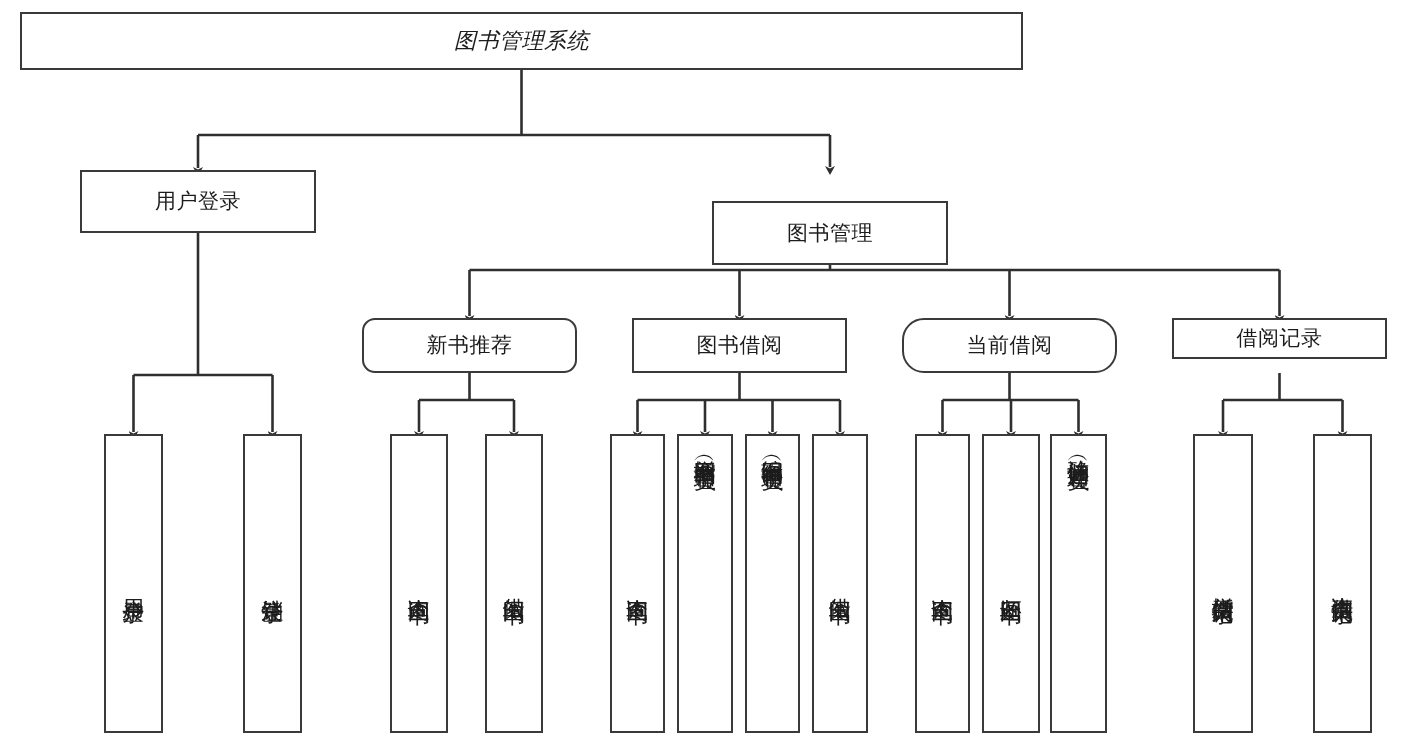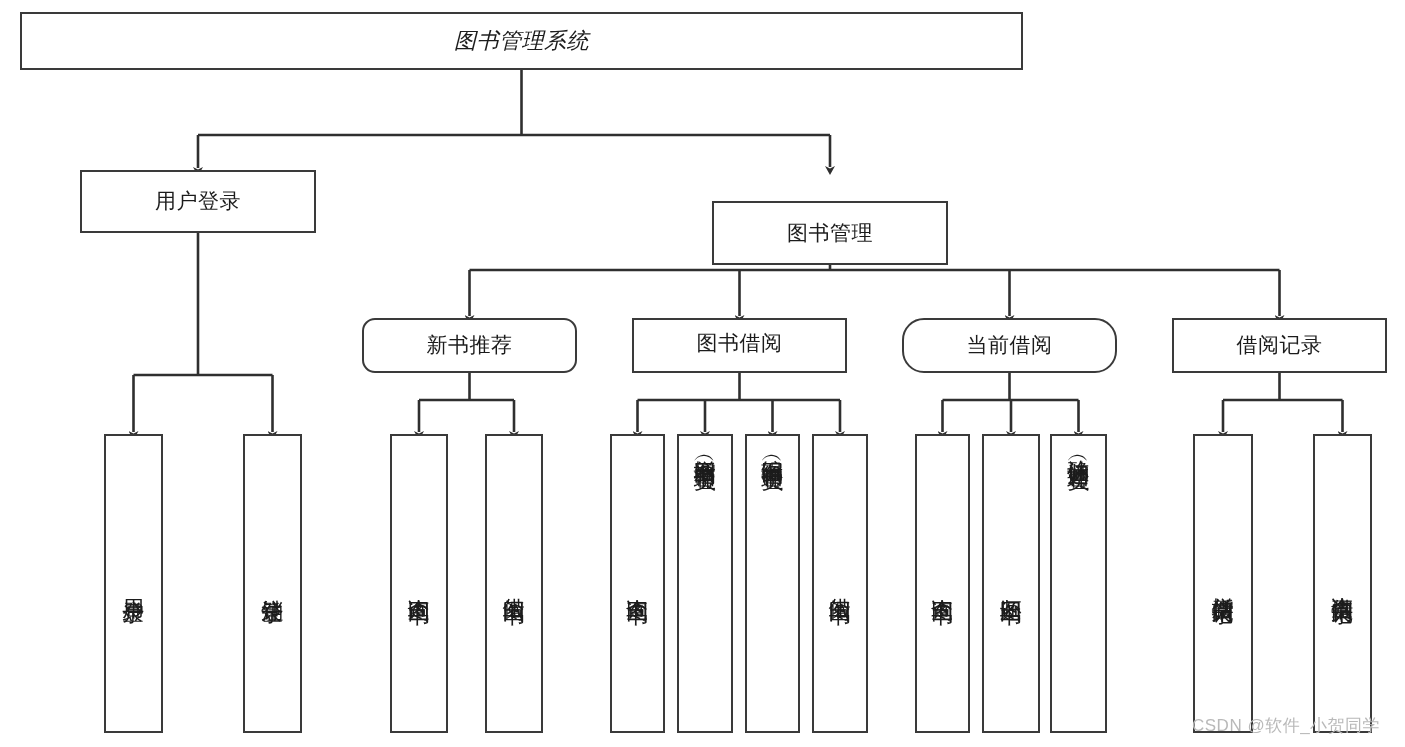--- a/index.html
+++ b/index.html
@@ -127,27 +127,27 @@
       </div>
       <div class="node horizontal" style="left: 80px; top: 170px; width: 236px; height: 63px; border-color: rgb(58, 58, 58); background: rgb(255, 255, 255);">
         <span class="node-label" style="color: rgb(28, 28, 28);">用户登录</span>
       </div>
       <div class="node horizontal" style="left: 712px; top: 169px; width: 236px; height: 64px; border-color: rgb(58, 58, 58); background: rgb(255, 255, 255); margin-top: 32px;">
         <span class="node-label" style="color: rgb(28, 28, 28);">图书管理</span>
       </div>
       <div class="node horizontal" style="left: 362px; top: 318px; width: 215px; height: 55px; border-color: rgb(58, 58, 58); background: rgb(255, 255, 255); border-radius: 13px;">
         <span class="node-label" style="color: rgb(28, 28, 28);">新书推荐</span>
       </div>
-      <div class="node horizontal" style="left: 632px; top: 318px; width: 215px; height: 55px; border-color: rgb(58, 58, 58); background: rgb(255, 255, 255); font-family: Liberation Mono, monospace;">
+      <div class="node horizontal" style="left: 632px; top: 318px; width: 215px; height: 55px; border-color: rgb(58, 58, 58); background: rgb(255, 255, 255);">
         <span class="node-label" style="color: rgb(28, 28, 28);">图书借阅</span>
       </div>
       <div class="node horizontal" style="left: 902px; top: 318px; width: 215px; height: 55px; border-color: rgb(58, 58, 58); background: rgb(255, 255, 255); border-radius: 22px;">
         <span class="node-label" style="color: rgb(28, 28, 28);">当前借阅</span>
       </div>
-      <div class="node horizontal" style="left: 1172px; top: 318px; width: 215px; height: 55px; border-color: rgb(58, 58, 58); background: rgb(255, 255, 255);">
+      <div class="node horizontal" style="left: 1172px; top: 318px; width: 215px; height: 41px; border-color: rgb(58, 58, 58); background: rgb(255, 255, 255);">
         <span class="node-label" style="color: rgb(28, 28, 28);">借阅记录</span>
       </div>
       <div class="node vertical centered" style="left: 104px; top: 434px; width: 59px; height: 299px; border-color: rgb(58, 58, 58); background: rgb(255, 255, 255);">
         <span class="node-label" style="color: rgb(28, 28, 28);">用户登录</span>
       </div>
       <div class="node vertical centered" style="left: 243px; top: 434px; width: 59px; height: 299px; border-color: rgb(58, 58, 58); background: rgb(255, 255, 255);">
         <span class="node-label" style="color: rgb(28, 28, 28);">注销登录</span>
       </div>
       <div class="node vertical centered" style="left: 390px; top: 434px; width: 58px; height: 299px; border-color: rgb(58, 58, 58); background: rgb(255, 255, 255);">
         <span class="node-label" style="color: rgb(28, 28, 28);">查询图书</span>
@@ -177,14 +177,13 @@
         <span class="node-label" style="color: rgb(28, 28, 28);">确认归还（管理员）</span>
       </div>
       <div class="node vertical centered" style="left: 1193px; top: 434px; width: 60px; height: 299px; border-color: rgb(58, 58, 58); background: rgb(255, 255, 255);">
         <span class="node-label" style="color: rgb(28, 28, 28);">新增借阅记录</span>
       </div>
       <div class="node vertical centered" style="left: 1313px; top: 434px; width: 59px; height: 299px; border-color: rgb(58, 58, 58); background: rgb(255, 255, 255);">
         <span class="node-label" style="color: rgb(28, 28, 28);">查询借阅记录</span>
       </div>
     </div>
 
-  <div class="watermark" style="left: 1192px; top: 714px; color: rgb(185, 185, 185);">CSDN @软件_小贺同学</div>
 </div>
 
 </body></html>

